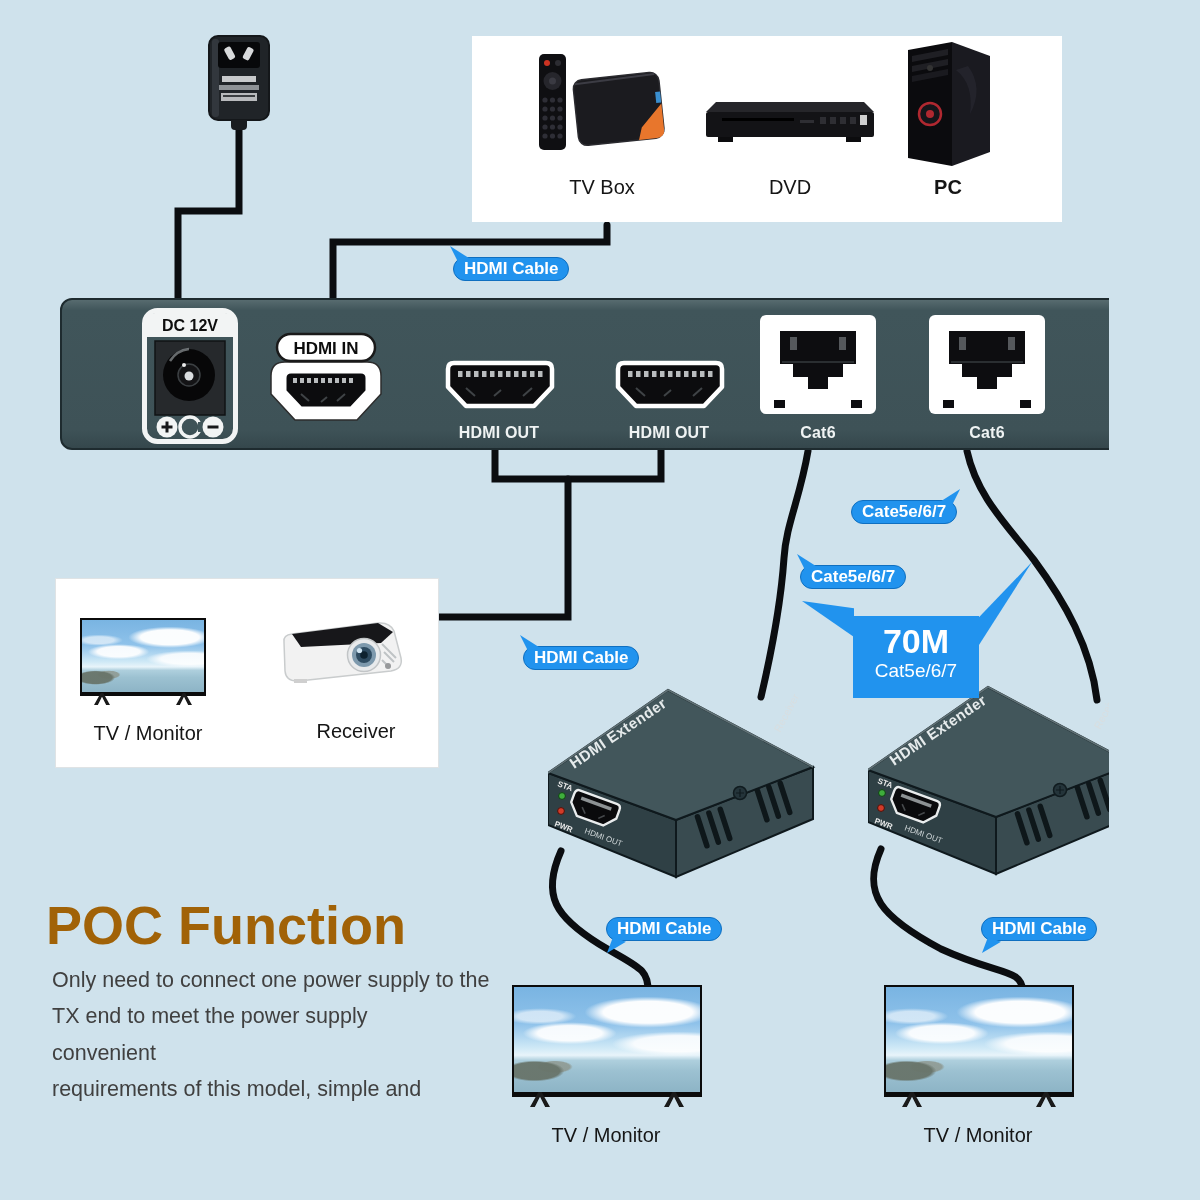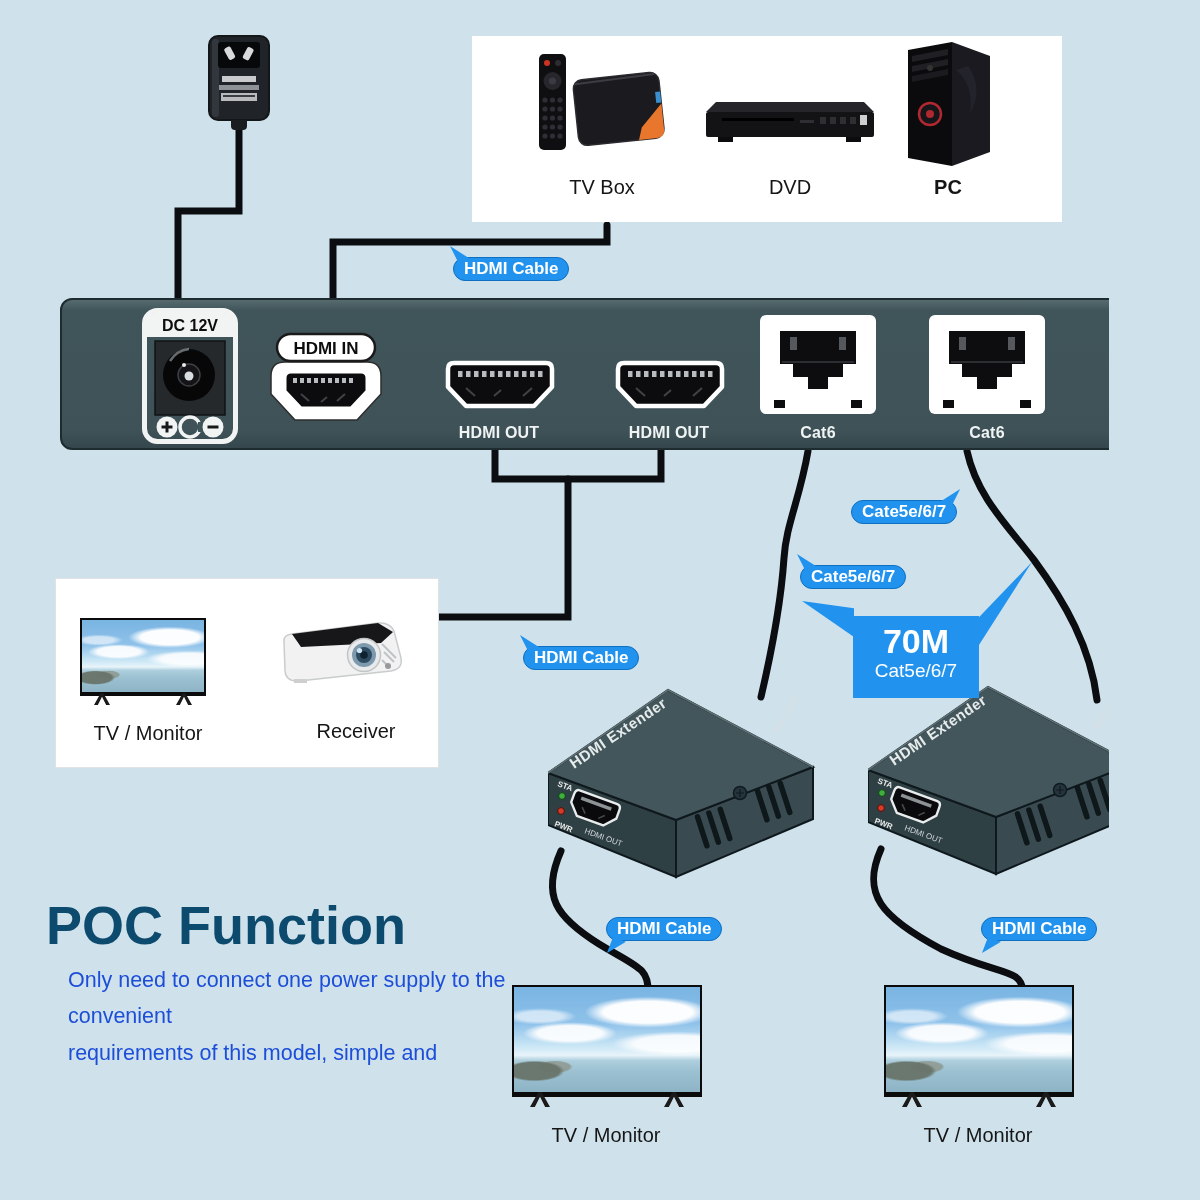--- a/index.html
+++ b/index.html
@@ -29,22 +29,22 @@
     background:
       radial-gradient(ellipse 46% 20% at 72% 24%, rgba(255,255,255,.97) 52%, rgba(255,255,255,0) 74%),
       radial-gradient(ellipse 36% 15% at 30% 44%, rgba(255,255,255,.92) 48%, rgba(255,255,255,0) 70%),
       radial-gradient(ellipse 52% 17% at 88% 54%, rgba(255,255,255,.88) 45%, rgba(255,255,255,0) 68%),
       radial-gradient(ellipse 30% 12% at 14% 28%, rgba(255,255,255,.6) 40%, rgba(255,255,255,0) 65%),
       radial-gradient(ellipse 26% 16% at 11% 80%, rgba(104,116,106,.95) 52%, rgba(104,116,106,0) 62%),
       radial-gradient(ellipse 16% 10% at 22% 76%, rgba(140,148,138,.8) 50%, rgba(140,148,138,0) 60%),
       linear-gradient(to bottom,#79b4e2 0%,#8fc2ea 35%,#cfe9f6 58%,#e8f4fa 65%,#aecfdd 70%,#9cc1d1 80%,#8db4c6 100%);}
   .foot{position:absolute;bottom:-15px;width:20px;height:15px;background:#1a1a1a;z-index:2;
         clip-path:polygon(42% 0,58% 0,100% 100%,76% 100%,50% 32%,24% 100%,0 100%);}
-  .poc-title{position:absolute;left:46px;top:894px;z-index:2;font-size:54px;font-weight:bold;color:#0c4a6e;letter-spacing:0px;}
-  .poc-body{position:absolute;left:52px;top:962px;z-index:2;font-size:21.5px;color:#1d4ed8;line-height:36.4px;white-space:nowrap;margin-left:16px;}
+  .poc-title{position:absolute;left:46px;top:894px;z-index:2;font-size:54px;font-weight:bold;color:#a16207;letter-spacing:0px;}
+  .poc-body{position:absolute;left:52px;top:962px;z-index:2;font-size:21.5px;color:#404040;line-height:36.4px;white-space:nowrap;}
   svg{display:block;}
 </style>
 </head>
 <body>
 
 <div id="canvas">
 
   <svg class="abs z1" style="left:0;top:0" width="1200" height="1200" viewBox="0 0 1200 1200">
     <g fill="none" stroke="#0b0d10" stroke-width="7" stroke-linecap="round">
       <path d="M239,124 L239,211 L178,211 L178,302"></path>
@@ -366,17 +366,18 @@
   <div class="tv" style="left:884px;top:985px;width:186px;height:105px;border-bottom-width:5px;">
     <div class="sky"></div>
     <div class="foot" style="left:16px;"></div>
     <div class="foot" style="right:16px;"></div>
   </div>
   <div class="dev-label" style="left:885px;top:1124px;width:186px;">TV / Monitor</div>
 
   <div class="poc-title">POC Function</div>
   <div class="poc-body">
     <div>Only need to connect one power supply to the</div>
+    <div>TX end to meet the power supply</div>
     <div>convenient</div>
     <div>requirements of this model, simple and</div>
   </div>
 
 </div>
 
 </body></html>

